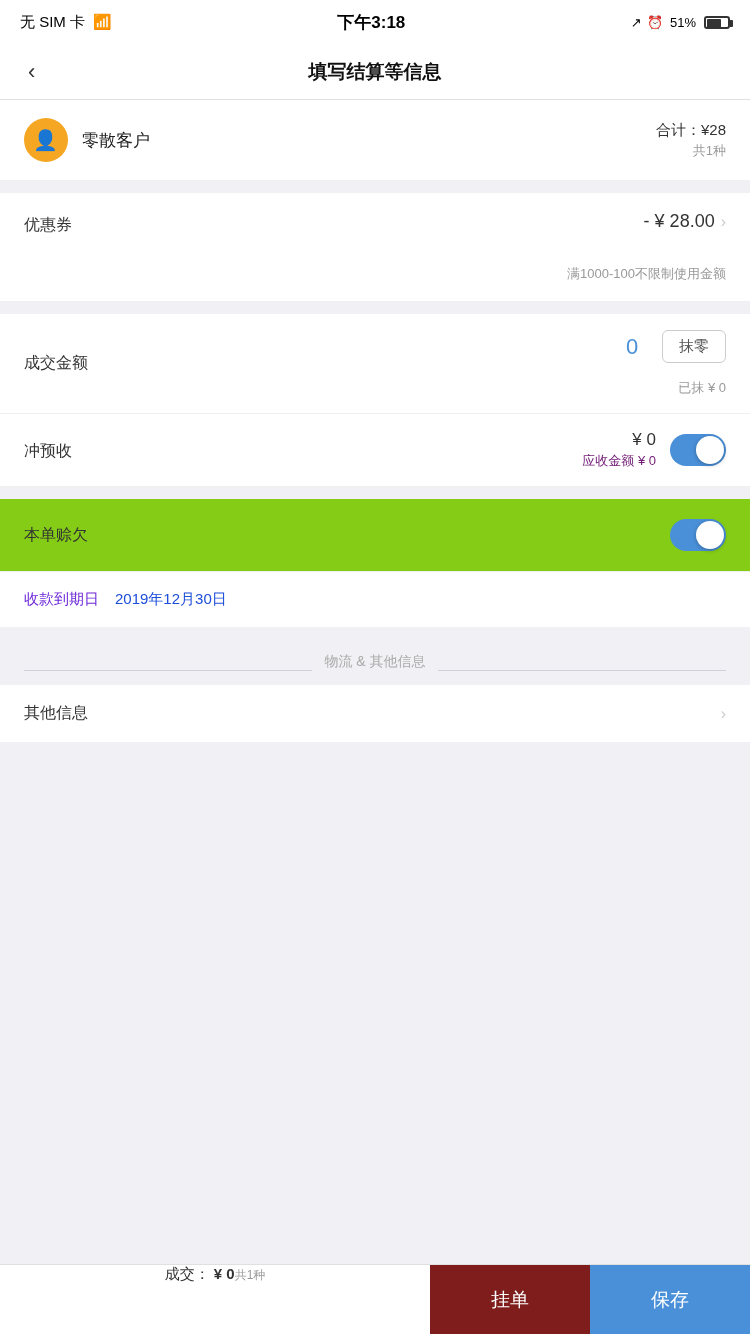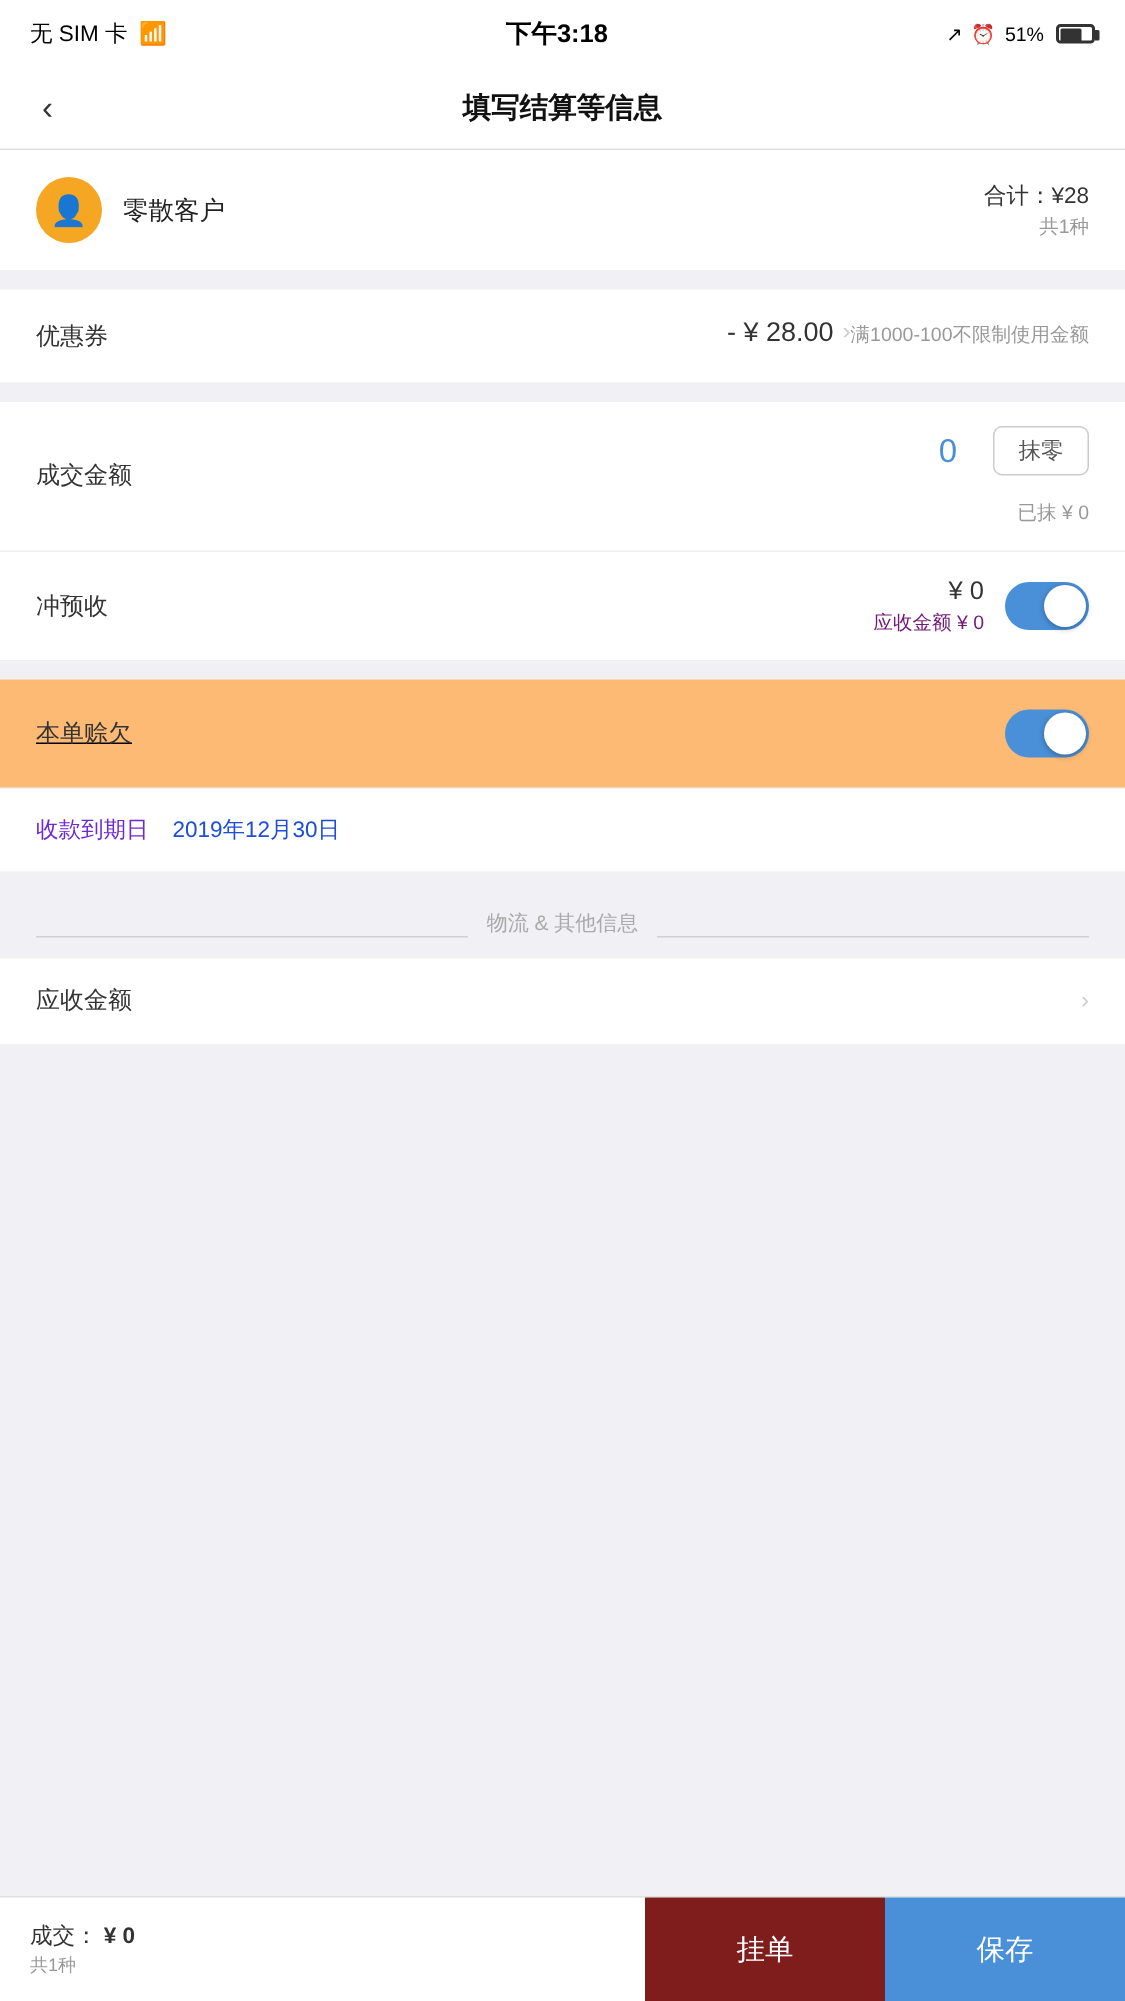--- a/index.html
+++ b/index.html
@@ -114,21 +114,21 @@
     .row-item {
       background: #fff;
       padding: 18px 24px;
       display: flex;
       align-items: flex-start;
       justify-content: space-between;
       border-bottom: 1px solid #f0f0f0;
       min-height: 60px;
     }
     .row-label { font-size: 16px; color: #333; line-height: 1.5; padding-top: 2px; font-family: Liberation Serif, serif; }
-    .row-right { text-align: right; display: flex; flex-direction: row; align-items: flex-end; }
+    .row-right { text-align: right; display: flex; flex-direction: column; align-items: flex-end; gap: 30px; }
     .coupon-amount { font-size: 18px; color: #333; font-weight: 500; }
     .coupon-desc { font-size: 13px; color: #999; margin-top: 3px; }
     .chevron {
       color: #ccc;
       font-size: 16px;
       margin-left: 6px;
       align-self: center;
     }
     .coupon-right-row { display: flex; align-items: center; }
 
@@ -189,27 +189,26 @@
       width: 28px; height: 28px;
       border-radius: 50%;
       background: #fff;
       position: absolute;
       top: 2px; right: 2px;
       box-shadow: 0 1px 4px rgba(0,0,0,0.3);
     }
 
     
     .debt-row {
-      background: #fdba74;
+      background: #84cc16;
       padding: 20px 24px;
       display: flex;
       align-items: center;
       justify-content: space-between;
       border-bottom: 1px solid #f0f0f0;
-      text-decoration: underline;
     }
     .debt-label { font-size: 16px; color: #333; }
 
     
     .due-date-row {
       background: #fff;
       padding: 18px 24px;
       display: flex;
       align-items: center;
       gap: 16px;
@@ -251,21 +250,21 @@
       width: 750px;
       height: 70px;
       background: #fff;
       display: flex;
       align-items: stretch;
       border-top: 1px solid #e0e0e0;
     }
     .bottom-summary {
       flex: 1;
       display: flex;
-      flex-direction: column;
+      flex-direction: row;
       justify-content: center;
       padding: 0 20px;
     }
     .bottom-deal { font-size: 15px; color: #333; }
     .bottom-deal-amount { font-weight: 600; }
     .bottom-count { font-size: 12px; color: #999; margin-top: 2px; }
     .bottom-btn {
       width: 160px;
       display: flex;
       align-items: center;
@@ -384,21 +383,21 @@
   <div class="divider-section"></div>
 
   <div class="logistics-header">
     <div class="logistics-line"></div>
     <span>物流 &amp; 其他信息</span>
     <div class="logistics-line"></div>
   </div>
 
   <div class="section">
     <div class="address-row">
-      <span class="address-label">应收金额</span>
+      <span class="address-label">其他信息</span>
       <span class="address-chevron">›</span>
     </div>
   </div>
 
 </div>
 
 <div class="bottom-bar">
   <div class="bottom-summary">
     <div class="bottom-deal">
       <span>成交：</span>

